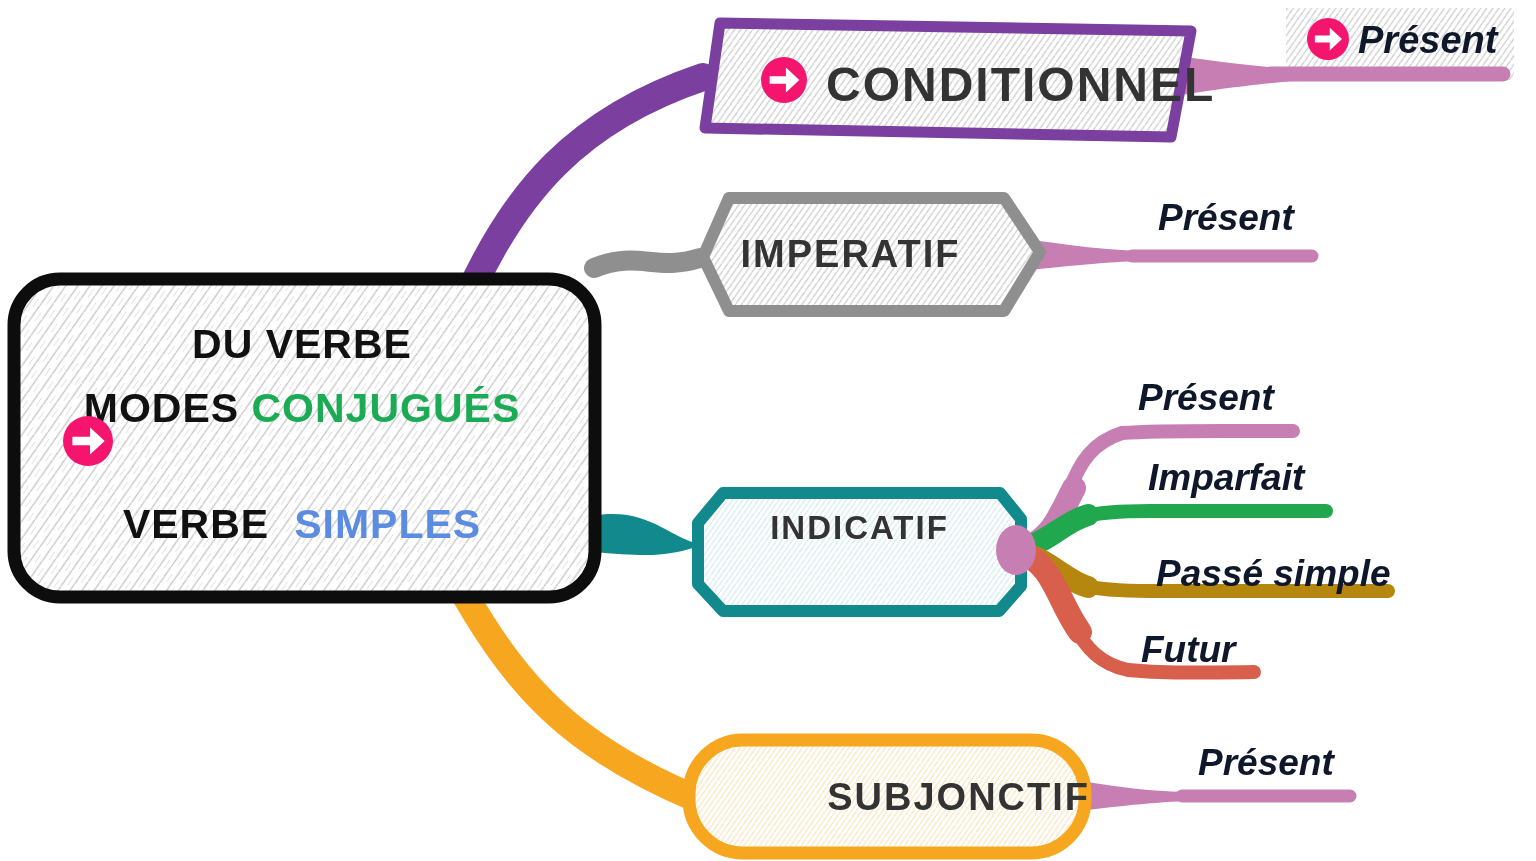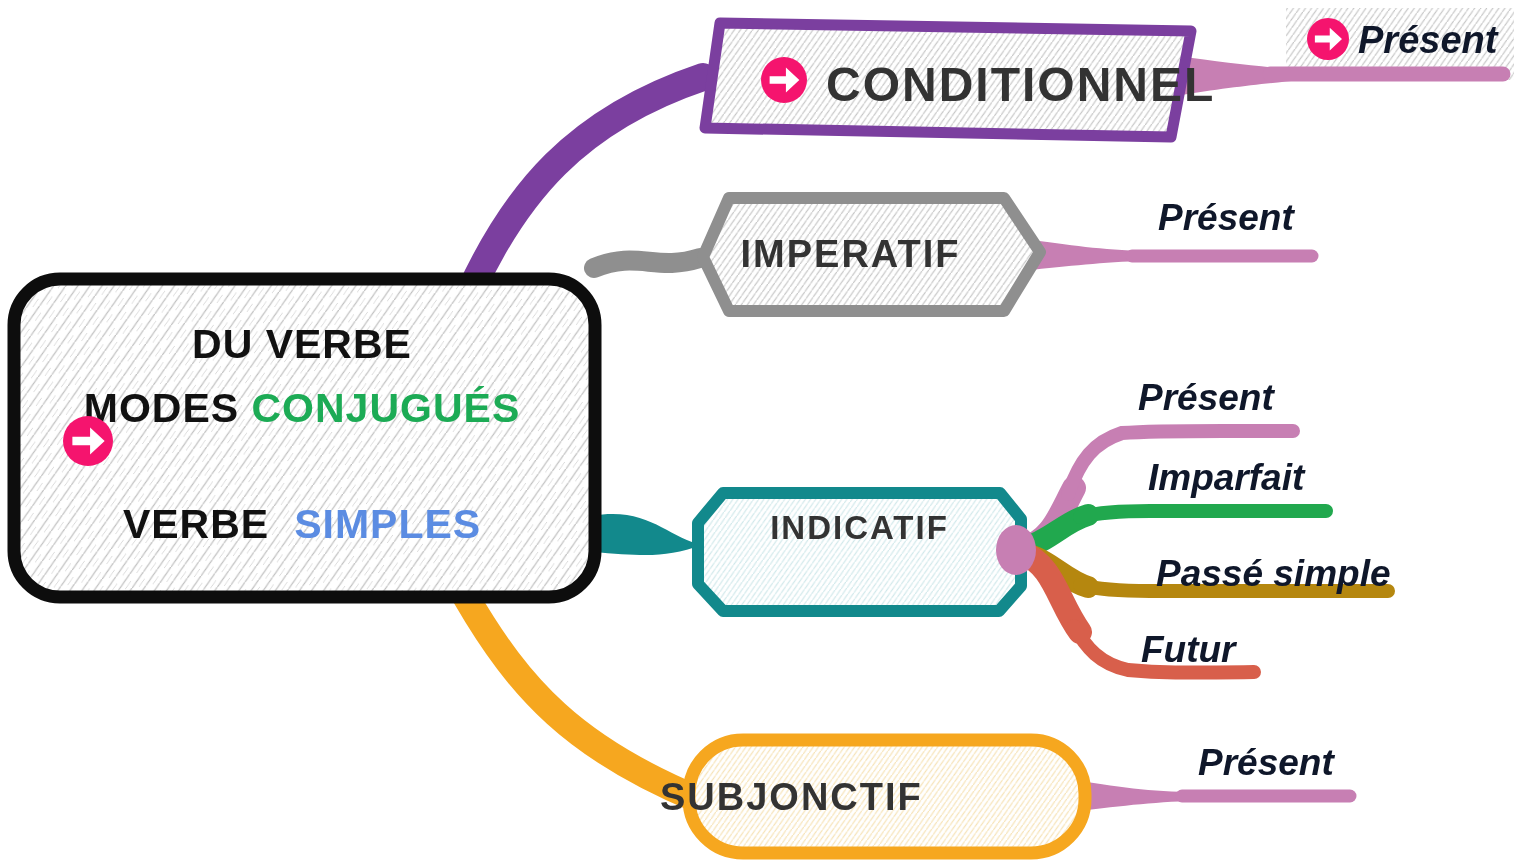--- a/index.html
+++ b/index.html
@@ -86,21 +86,21 @@
   <div>DU VERBE</div>
   <div><span>MODES</span> <span class="w-green">CONJUGUÉS</span></div>
 </div>
 <div class="central-block" style="top:492px;">
   <span>VERBE</span><span class="w-blue gap-left">SIMPLES</span>
 </div>
 
 <div class="txt node-label" style="left:826px;top:57px;font-size:48px;">CONDITIONNEL</div>
 <div class="txt node-label" style="left:682px;top:233px;width:337px;text-align:center;font-size:38px;">IMPERATIF</div>
 <div class="txt node-label" style="left:698px;top:509px;width:323px;text-align:center;font-size:33px;">INDICATIF</div>
-<div class="txt node-label" style="left:660px;top:776px;width:396px;text-align:left;font-size:38px;">SUBJONCTIF</div>
+<div class="txt node-label" style="left:694px;top:776px;width:396px;text-align:right;font-size:38px;">SUBJONCTIF</div>
 
 <div class="txt child-label" style="left:1358px;top:20px;font-size:38px;">Présent</div>
 <div class="txt child-label" style="left:1158px;top:198px;">Présent</div>
 <div class="txt child-label" style="left:1138px;top:378px;">Présent</div>
 <div class="txt child-label" style="left:1140px;top:458px;margin-left:8px;">Imparfait</div>
 <div class="txt child-label" style="left:1140px;top:554px;margin-left:16px;">Passé simple</div>
 <div class="txt child-label" style="left:1141px;top:617px;margin-top:13px;">Futur</div>
 <div class="txt child-label" style="left:1198px;top:743px;">Présent</div>
 
 <div class="arrow-badge" style="left:63px;top:416px;">

